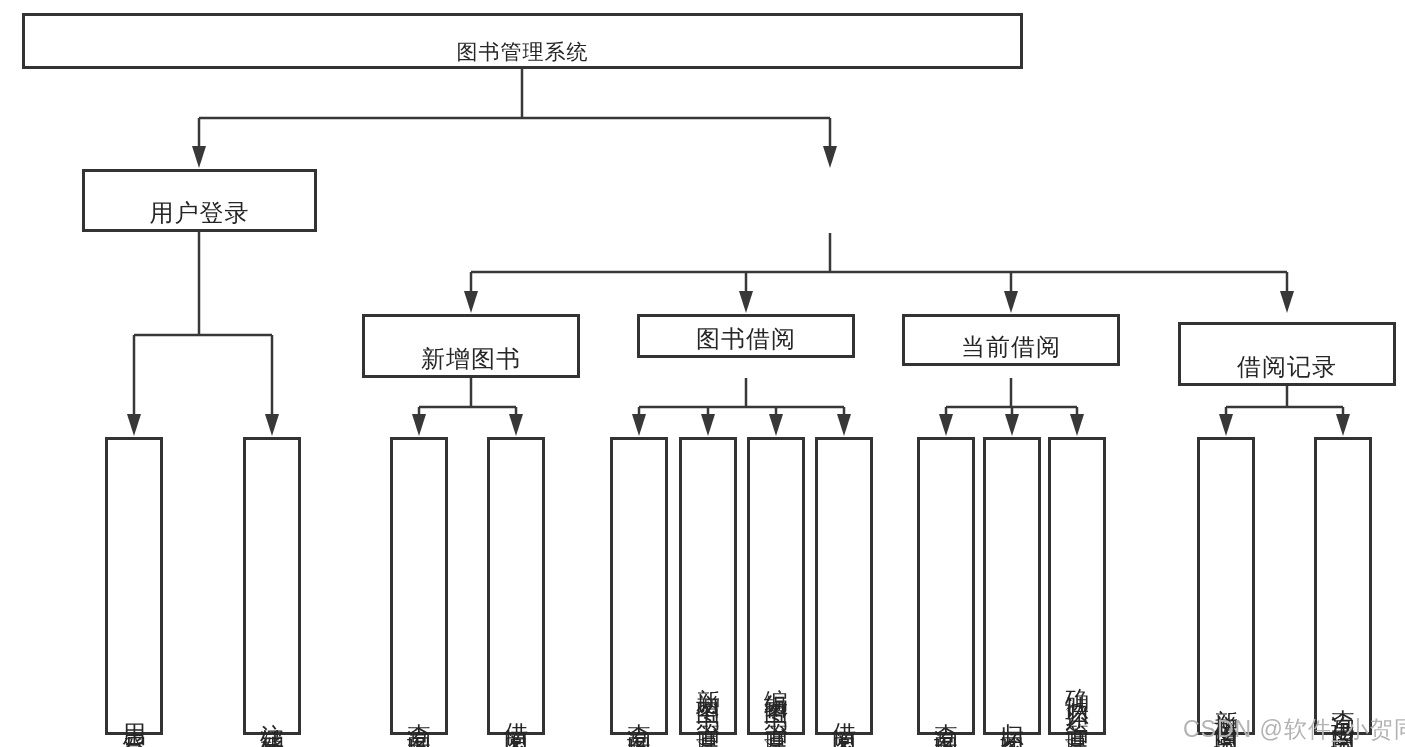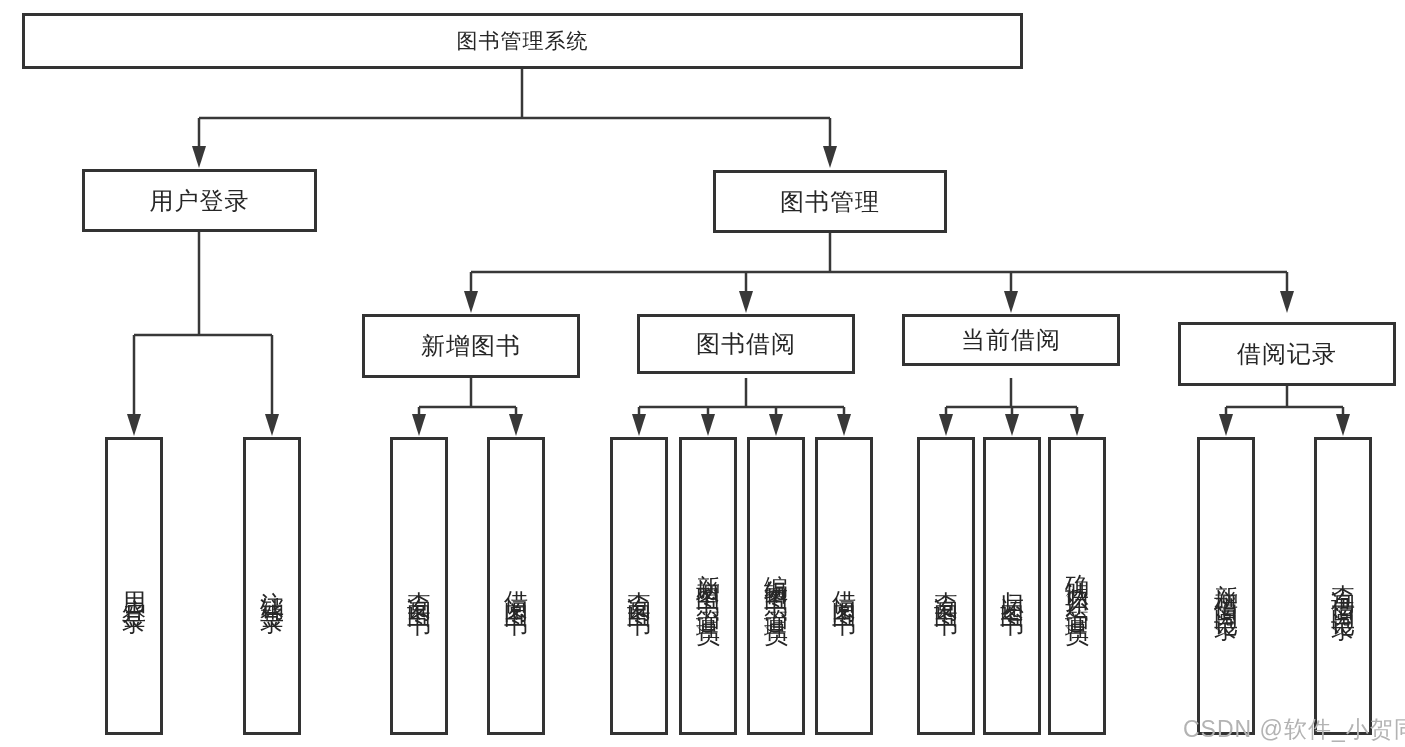--- a/index.html
+++ b/index.html
@@ -10,21 +10,21 @@
     font-family:"Liberation Sans","DejaVu Sans",sans-serif;
     overflow:hidden;
   }
   .wires{position:absolute;left:0;top:0;z-index:1;}
   .box{
     position:absolute;
     box-sizing:border-box;
     background:#ffffff;
     border:3px solid #333333;
     display:flex;
-    align-items:center;
+    align-items:flex-end;
     justify-content:center;
     color:#262626;
     z-index:2;
   }
   .h-label{font-size:24px;letter-spacing:1px;}
   .root-label{font-size:21px;letter-spacing:1px;}
   .leaf-label{
     writing-mode:vertical-rl;
     text-orientation:mixed;
     font-size:24px;
@@ -116,28 +116,25 @@
     </g>
   </svg>
 
   <div class="box" style="left:22px;top:13px;width:1001px;height:56px;">
     <span class="root-label">图书管理系统</span>
   </div>
 
   <div class="box" style="left:82px;top:169px;width:235px;height:63px;">
     <span class="h-label">用户登录</span>
   </div>
-  <div class="box" style="left:713px;top:170px;width:234px;height:63px;">
-    <span class="h-label">图书管理</span>
-  </div>
 
   <div class="box" style="left:362px;top:314px;width:218px;height:64px;">
     <span class="h-label">新增图书</span>
   </div>
-  <div class="box" style="left:637px;top:314px;width:218px;height:60px;">
+  <div class="box" style="left:637px;top:314px;width:218px;height:44px;">
     <span class="h-label">图书借阅</span>
   </div>
   <div class="box" style="left:902px;top:314px;width:218px;height:52px;">
     <span class="h-label">当前借阅</span>
   </div>
   <div class="box" style="left:1178px;top:322px;width:218px;height:64px;">
     <span class="h-label">借阅记录</span>
   </div>
 
   <div class="box" style="left:105px;top:437px;width:58px;height:298px;">

